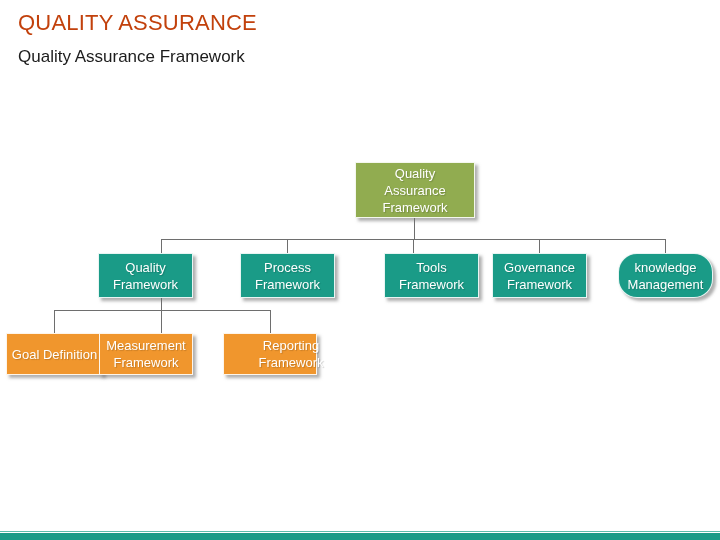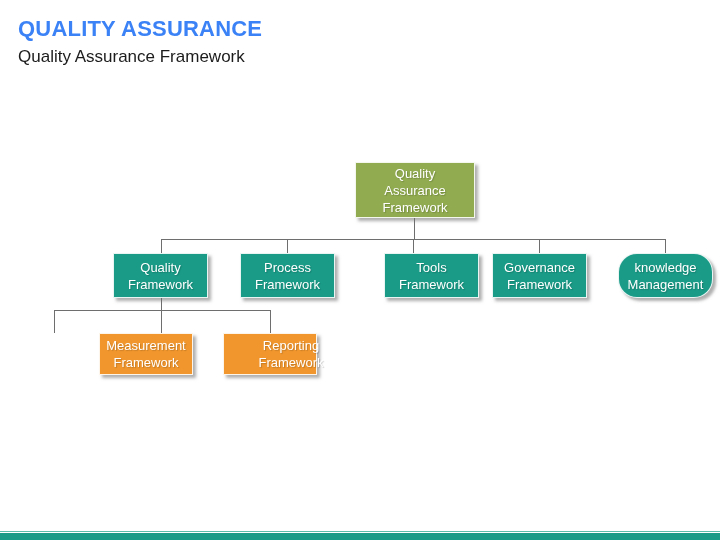--- a/index.html
+++ b/index.html
@@ -1,22 +1,22 @@
 <!DOCTYPE html>
 <html><head>
 <meta charset="utf-8">
 <style>
   html,body{margin:0;padding:0;background:#fff;}
   .slide{
     position:relative;width:720px;height:540px;background:#ffffff;overflow:hidden;
     font-family:"Liberation Sans", sans-serif;
   }
   .title{
-    position:absolute;left:18px;top:16px;
-    font-size:22px;font-weight:bold;color:#3b82f6;letter-spacing:.2px;
+    position:absolute;left:18px;top:10px;
+    font-size:22px;font-weight:normal;color:#c2410c;letter-spacing:.2px;
   }
   .subtitle{
     position:absolute;left:18px;top:47px;
     font-size:17px;color:#1c1c1c;
   }
   .node{
     position:absolute;box-sizing:border-box;
     display:flex;align-items:center;justify-content:center;text-align:center;
     color:#ffffff;font-size:13px;line-height:17px;
     border:1px solid rgba(255,255,255,0.9);
@@ -50,36 +50,39 @@
   <div class="line" style="left:161px;top:298px;width:1px;height:12px"></div>
   <div class="line" style="left:54px;top:310px;width:216px;height:1px"></div>
   <div class="line" style="left:54px;top:310px;width:1px;height:23px"></div>
   <div class="line" style="left:161px;top:310px;width:1px;height:23px"></div>
   <div class="line" style="left:270px;top:310px;width:1px;height:23px"></div>
 
   <div class="node node-root">
     <div class="inner">Quality Assurance Framework</div>
   </div>
 
-  <div class="node node-teal" style="left:113px;">
+  <div class="node node-teal" style="left:98px;">
     <div class="inner">Quality Framework</div>
   </div>
   <div class="node node-teal" style="left:240px;">
     <div class="inner">Process Framework</div>
   </div>
   <div class="node node-teal" style="left:384px;">
     <div class="inner">Tools Framework</div>
   </div>
   <div class="node node-teal" style="left:492px;">
     <div class="inner">Governance Framework</div>
   </div>
   <div class="node node-teal" style="left:618px;border-radius:19px;">
     <div class="inner">knowledge Management</div>
   </div>
 
+  <div class="node node-orange" style="left:6px;width:97px;">
+    <div class="inner">Goal Definition</div>
+  </div>
   <div class="node node-orange" style="left:99px;width:94px;text-align:center;">
     <div class="inner">Measurement Framework</div>
   </div>
   <div class="node node-orange" style="left:223px;width:94px;padding-left:42px;">
     <div class="inner">Reporting Framework</div>
   </div>
 
   <div class="footer-accent"></div>
   <div class="footer-bar"></div>
 

